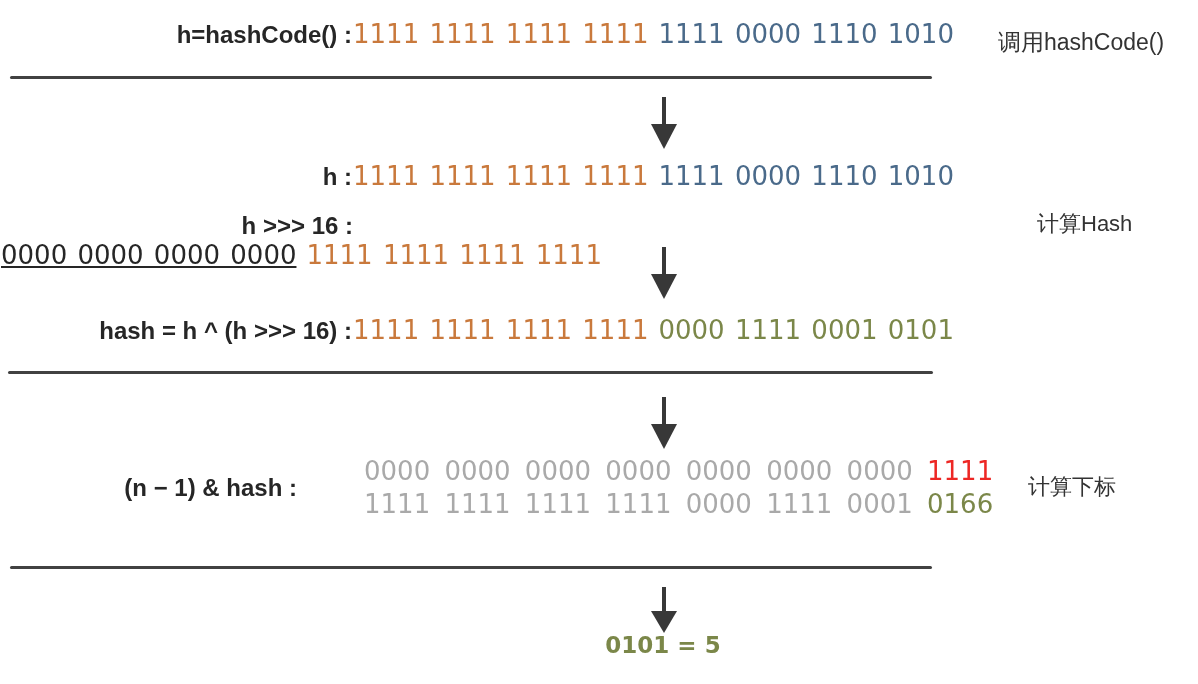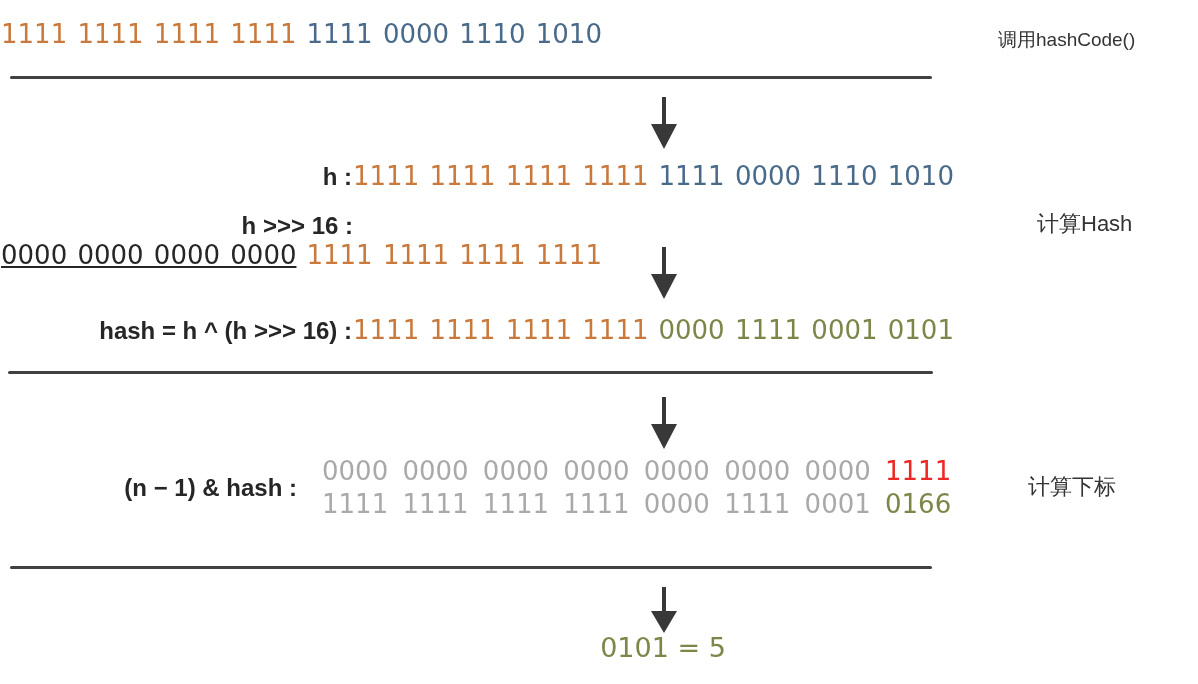--- a/index.html
+++ b/index.html
@@ -23,45 +23,46 @@
   .c-red{color:var(--red);}
   .c-gray{color:var(--gray);margin-left:8px;}
   .c-ink{color:var(--ink);text-decoration:underline;}
   .hline{position:absolute;left:10px;width:922px;height:3px;background:var(--line);border-radius:2px;}
   .arrow{position:absolute;left:650px;width:28px;height:52px;}
   .side{
     position:absolute;font-size:22px;color:#333333;white-space:nowrap;
     font-family:"Liberation Sans",sans-serif;
   }
   
-  .step4{position:absolute;display:flex;align-items:center;}
+  .step4{position:absolute;display:flex;align-items:center;gap:42px;}
   .step4 .lbl4{
     width:297px;text-align:right;font-size:24px;font-weight:600;color:var(--ink);
   }
   .step4 .bitcol{margin-left:17px;display:flex;flex-direction:column;}
   .bits4{
     font-size:26px;line-height:33px;font-family:"DejaVu Sans",sans-serif;
     word-spacing:6px;white-space:nowrap;
   }
   .result{
     position:absolute;left:543px;top:632px;width:240px;text-align:center;
-    font-size:27px;font-family:"DejaVu Sans",sans-serif;color:var(--olive);
+    font-size:23px;font-family:"DejaVu Sans",sans-serif;color:var(--olive);font-weight:bold;
   }
 </style>
 </head>
 <body>
 
 <div class="canvas">
 
   <div class="row" style="top:19px;">
+    <div class="lbl">h=hashCode() :</div>
     <div class="bits">
       <span class="c-orange">1111 1111 1111 1111</span><span class="seg2 c-blue">1111 0000 1110 1010</span>
     </div>
   </div>
-  <div class="side" style="left:998px;top:27px;font-size:19px;">调用hashCode()</div>
+  <div class="side" style="left:998px;top:27px;font-size:23px;">调用hashCode()</div>
 
   <div class="hline" style="top:76px;"></div>
 
   <div class="arrow" style="top:97px;">
     <svg width="28" height="52" viewBox="0 0 28 52">
       <rect x="12" y="0" width="4" height="30" fill="#383838"></rect>
       <polygon points="1,27 27,27 14,52" fill="#383838"></polygon>
     </svg>
   </div>
 

